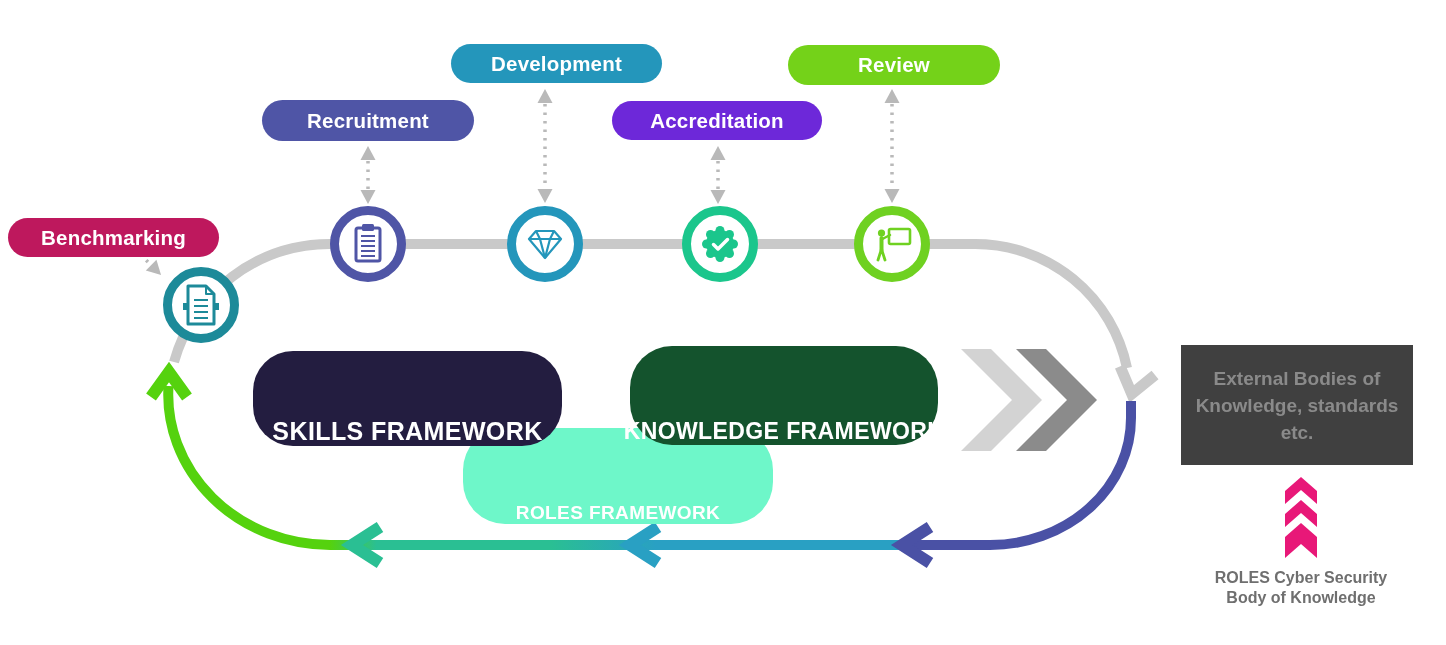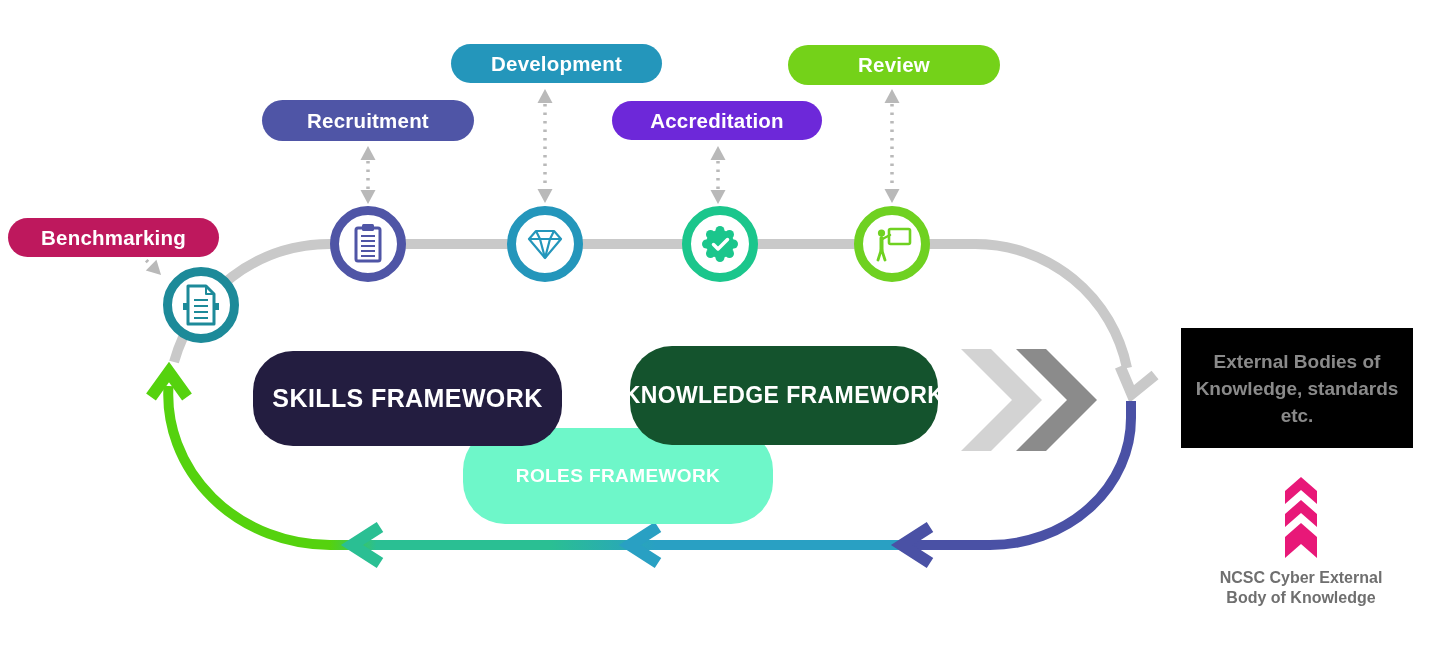--- a/index.html
+++ b/index.html
@@ -12,29 +12,29 @@
     position:absolute;z-index:3;border-radius:21px;display:flex;align-items:center;justify-content:center;
     color:#ffffff;font-size:20.5px;font-weight:700;letter-spacing:.2px;
   }
   .pill-benchmarking{left:8px;top:171px;width:211px;height:39px;background:#be185d;margin-top:47px;}
   .pill-recruitment {left:262px;top:100px;width:212px;height:41px;background:#4f55a6;justify-content:center;}
   .pill-development {left:451px;top:44px;width:211px;height:39px;background:#2496bb;}
   .pill-accreditation{left:612px;top:101px;width:210px;height:39px;background:#6d28d9;}
   .pill-review      {left:788px;top:45px;width:212px;height:40px;background:#74d219;}
 
   .fw-box{
-    position:absolute;display:flex;align-items:center;justify-content:center;
+    position:absolute;display:flex;align-items:flex-end;justify-content:center;
     color:#ffffff;font-weight:700;letter-spacing:.4px;white-space:nowrap;
   }
   .fw-roles    {left:463px;top:428px;width:310px;height:96px;border-radius:42px;background:#6ef7c9;font-size:19px;z-index:2;}
   .fw-skills   {left:253px;top:351px;width:309px;height:95px;border-radius:40px;background:#231d40;font-size:25px;z-index:3;}
   .fw-knowledge{left:630px;top:346px;width:308px;height:99px;border-radius:42px;background:#14532d;font-size:23px;z-index:3;}
 
   .external-panel{
-    position:absolute;left:1181px;top:328px;width:232px;height:120px;background:#000000;z-index:2;
+    position:absolute;left:1181px;top:345px;width:232px;height:120px;background:#404040;z-index:2;
     display:flex;flex-direction:column;align-items:center;justify-content:center;
     color:#8a8a8a;font-weight:700;font-size:19px;line-height:27px;text-align:center;
   }
   .ncsc-caption{
     position:absolute;left:1161px;top:568px;width:280px;z-index:2;text-align:center;
     color:#6f6f6f;font-weight:700;font-size:16px;line-height:20px;
   }
 </style>
 </head>
 <body>
@@ -175,17 +175,17 @@
     <span>KNOWLEDGE FRAMEWORK</span>
   </div>
 
   <div class="external-panel">
     <span>External Bodies of</span>
     <span>Knowledge, standards</span>
     <span>etc.</span>
   </div>
 
   <div class="ncsc-caption">
-    <div>NCSC Cyber External</div>
+    <div>ROLES Cyber Security</div>
     <div>Body of Knowledge</div>
   </div>
 
 </div>
 
 </body></html>

